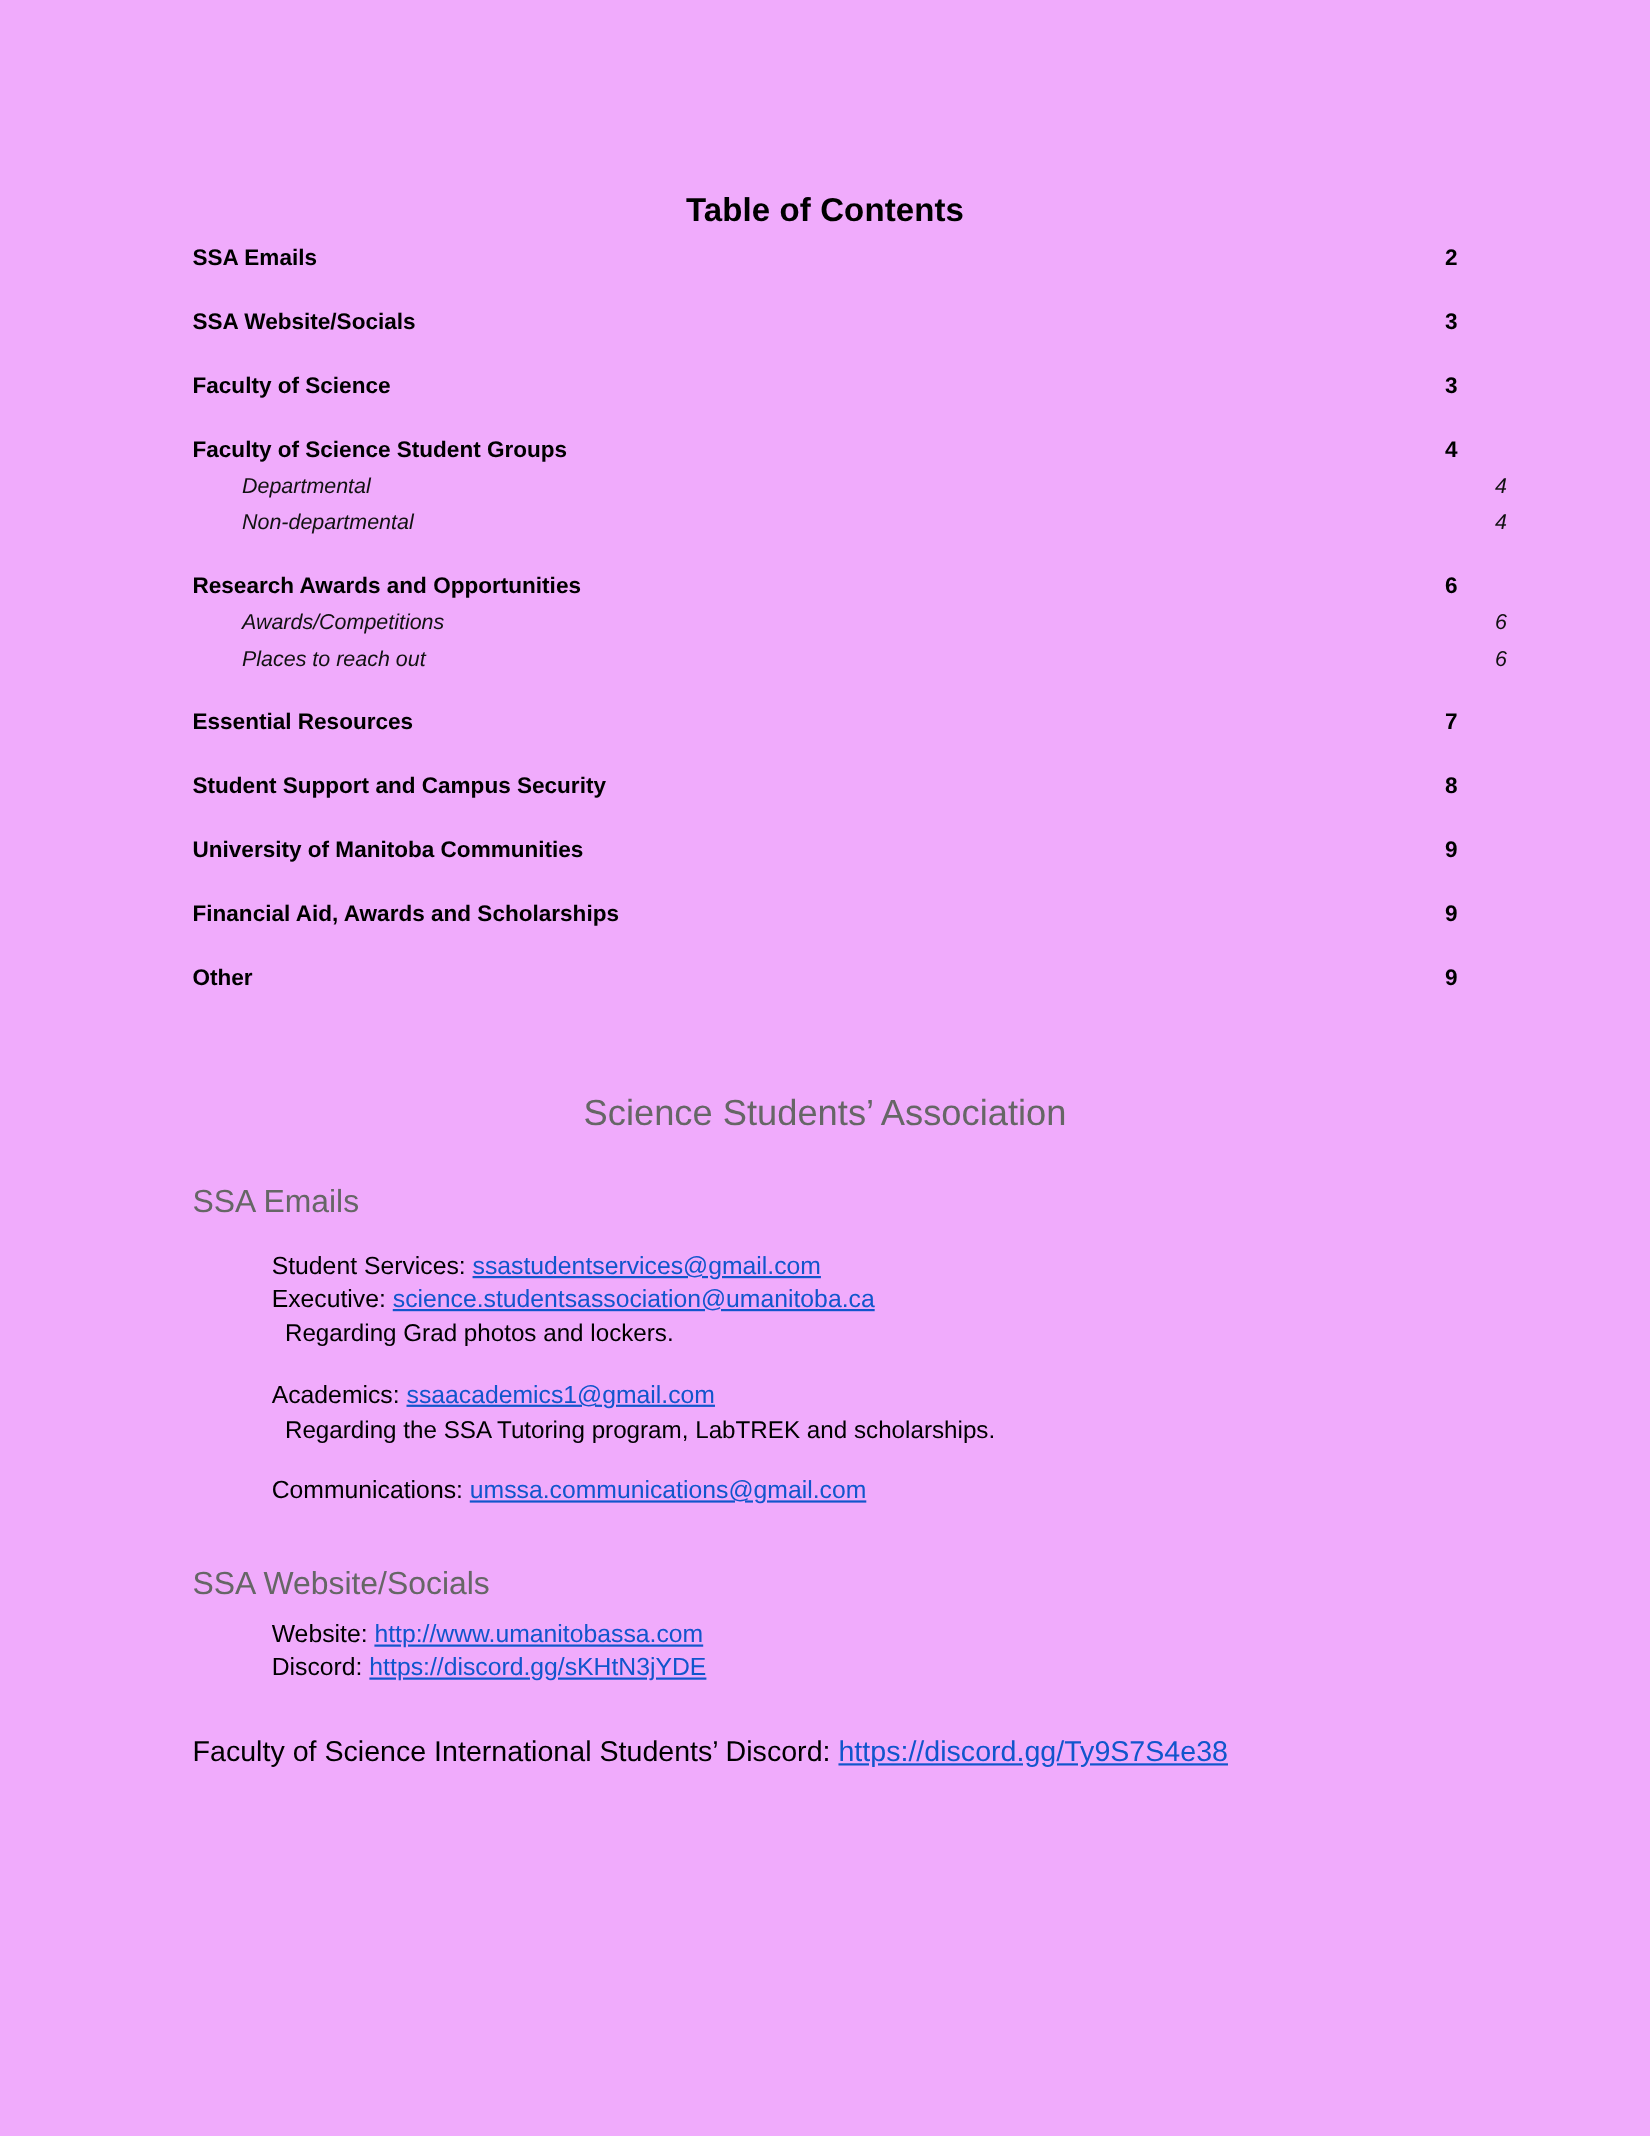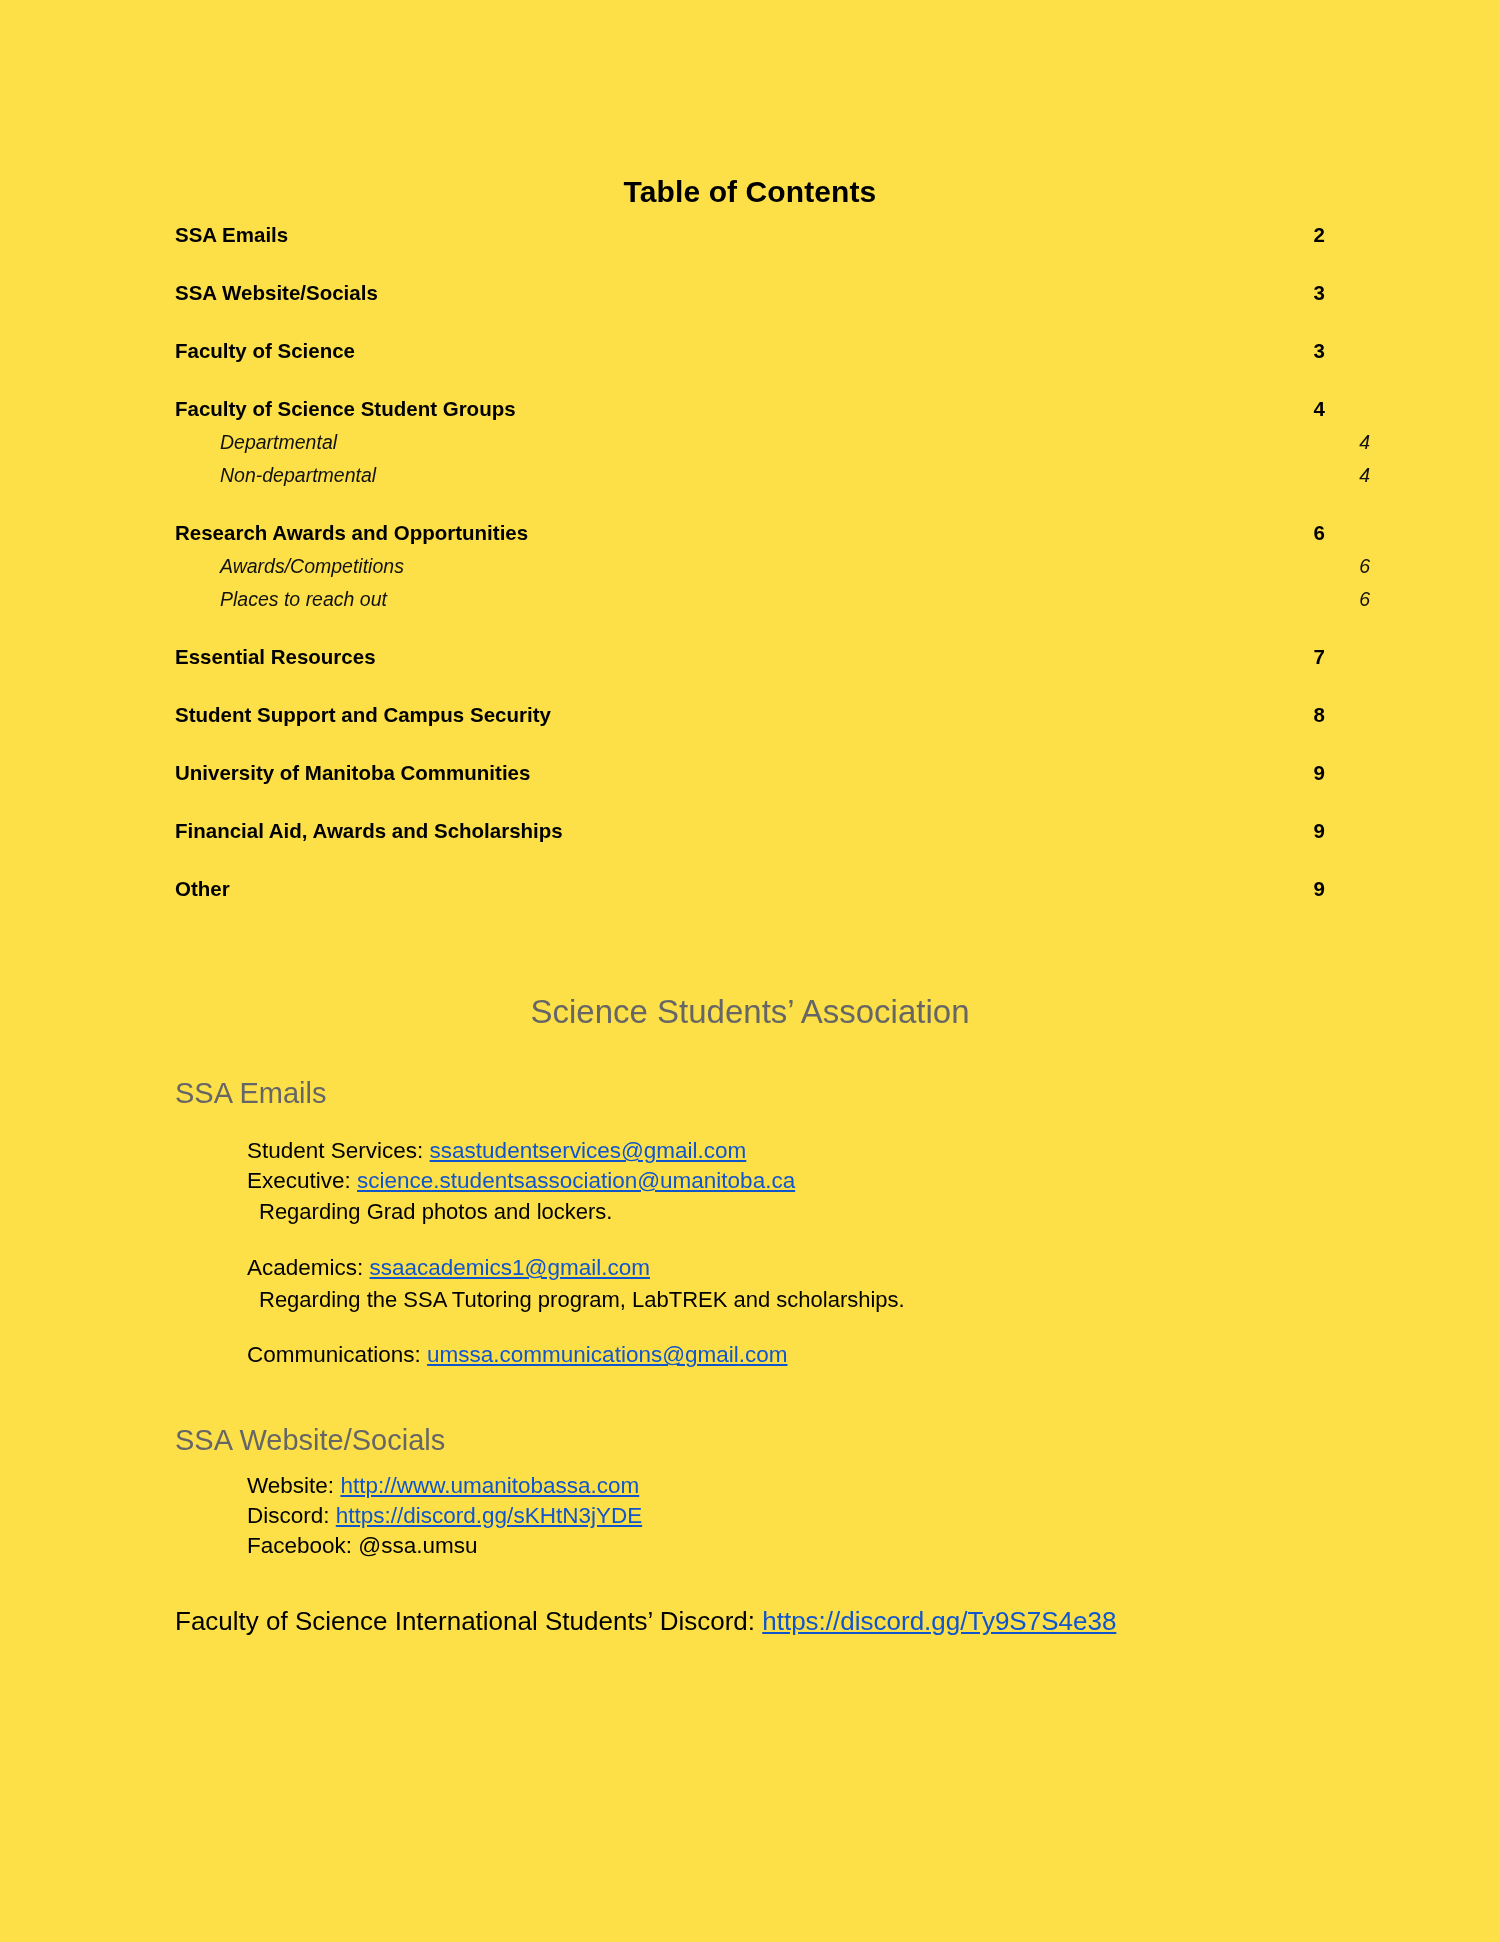--- a/index.html
+++ b/index.html
@@ -11,21 +11,21 @@
     width: 1500px;
     height: 1942px;
     font-family: "Liberation Sans", sans-serif;
     color: #000000;
     -webkit-font-smoothing: antialiased;
   }
   .page {
     position: relative;
     width: 1500px;
     height: 1942px;
-    background: #fde047;
+    background: #f0abfc;
     box-sizing: border-box;
     padding: 0 175px;
   }
 
   
   .toc-title {
     text-align: center;
     font-size: 30px;
     font-weight: bold;
     color: #000000;
@@ -216,23 +216,20 @@
 
     <h3 class="section-heading spaced">SSA Website/Socials</h3>
 
     <div class="indent">
       <p class="line">
         <span>Website: </span><a class="link">http://www.umanitobassa.com</a>
       </p>
       <p class="line">
         <span>Discord: </span><a class="link">https://discord.gg/sKHtN3jYDE</a>
       </p>
-      <p class="line">
-        <span>Facebook: </span><span>@ssa.umsu</span>
-      </p>
     </div>
 
     <p class="tail-line">
       <span>Faculty of Science International Students’ Discord: </span><a class="link">https://discord.gg/Ty9S7S4e38</a>
     </p>
 
   </div>
 </div>
 
 </body></html>

